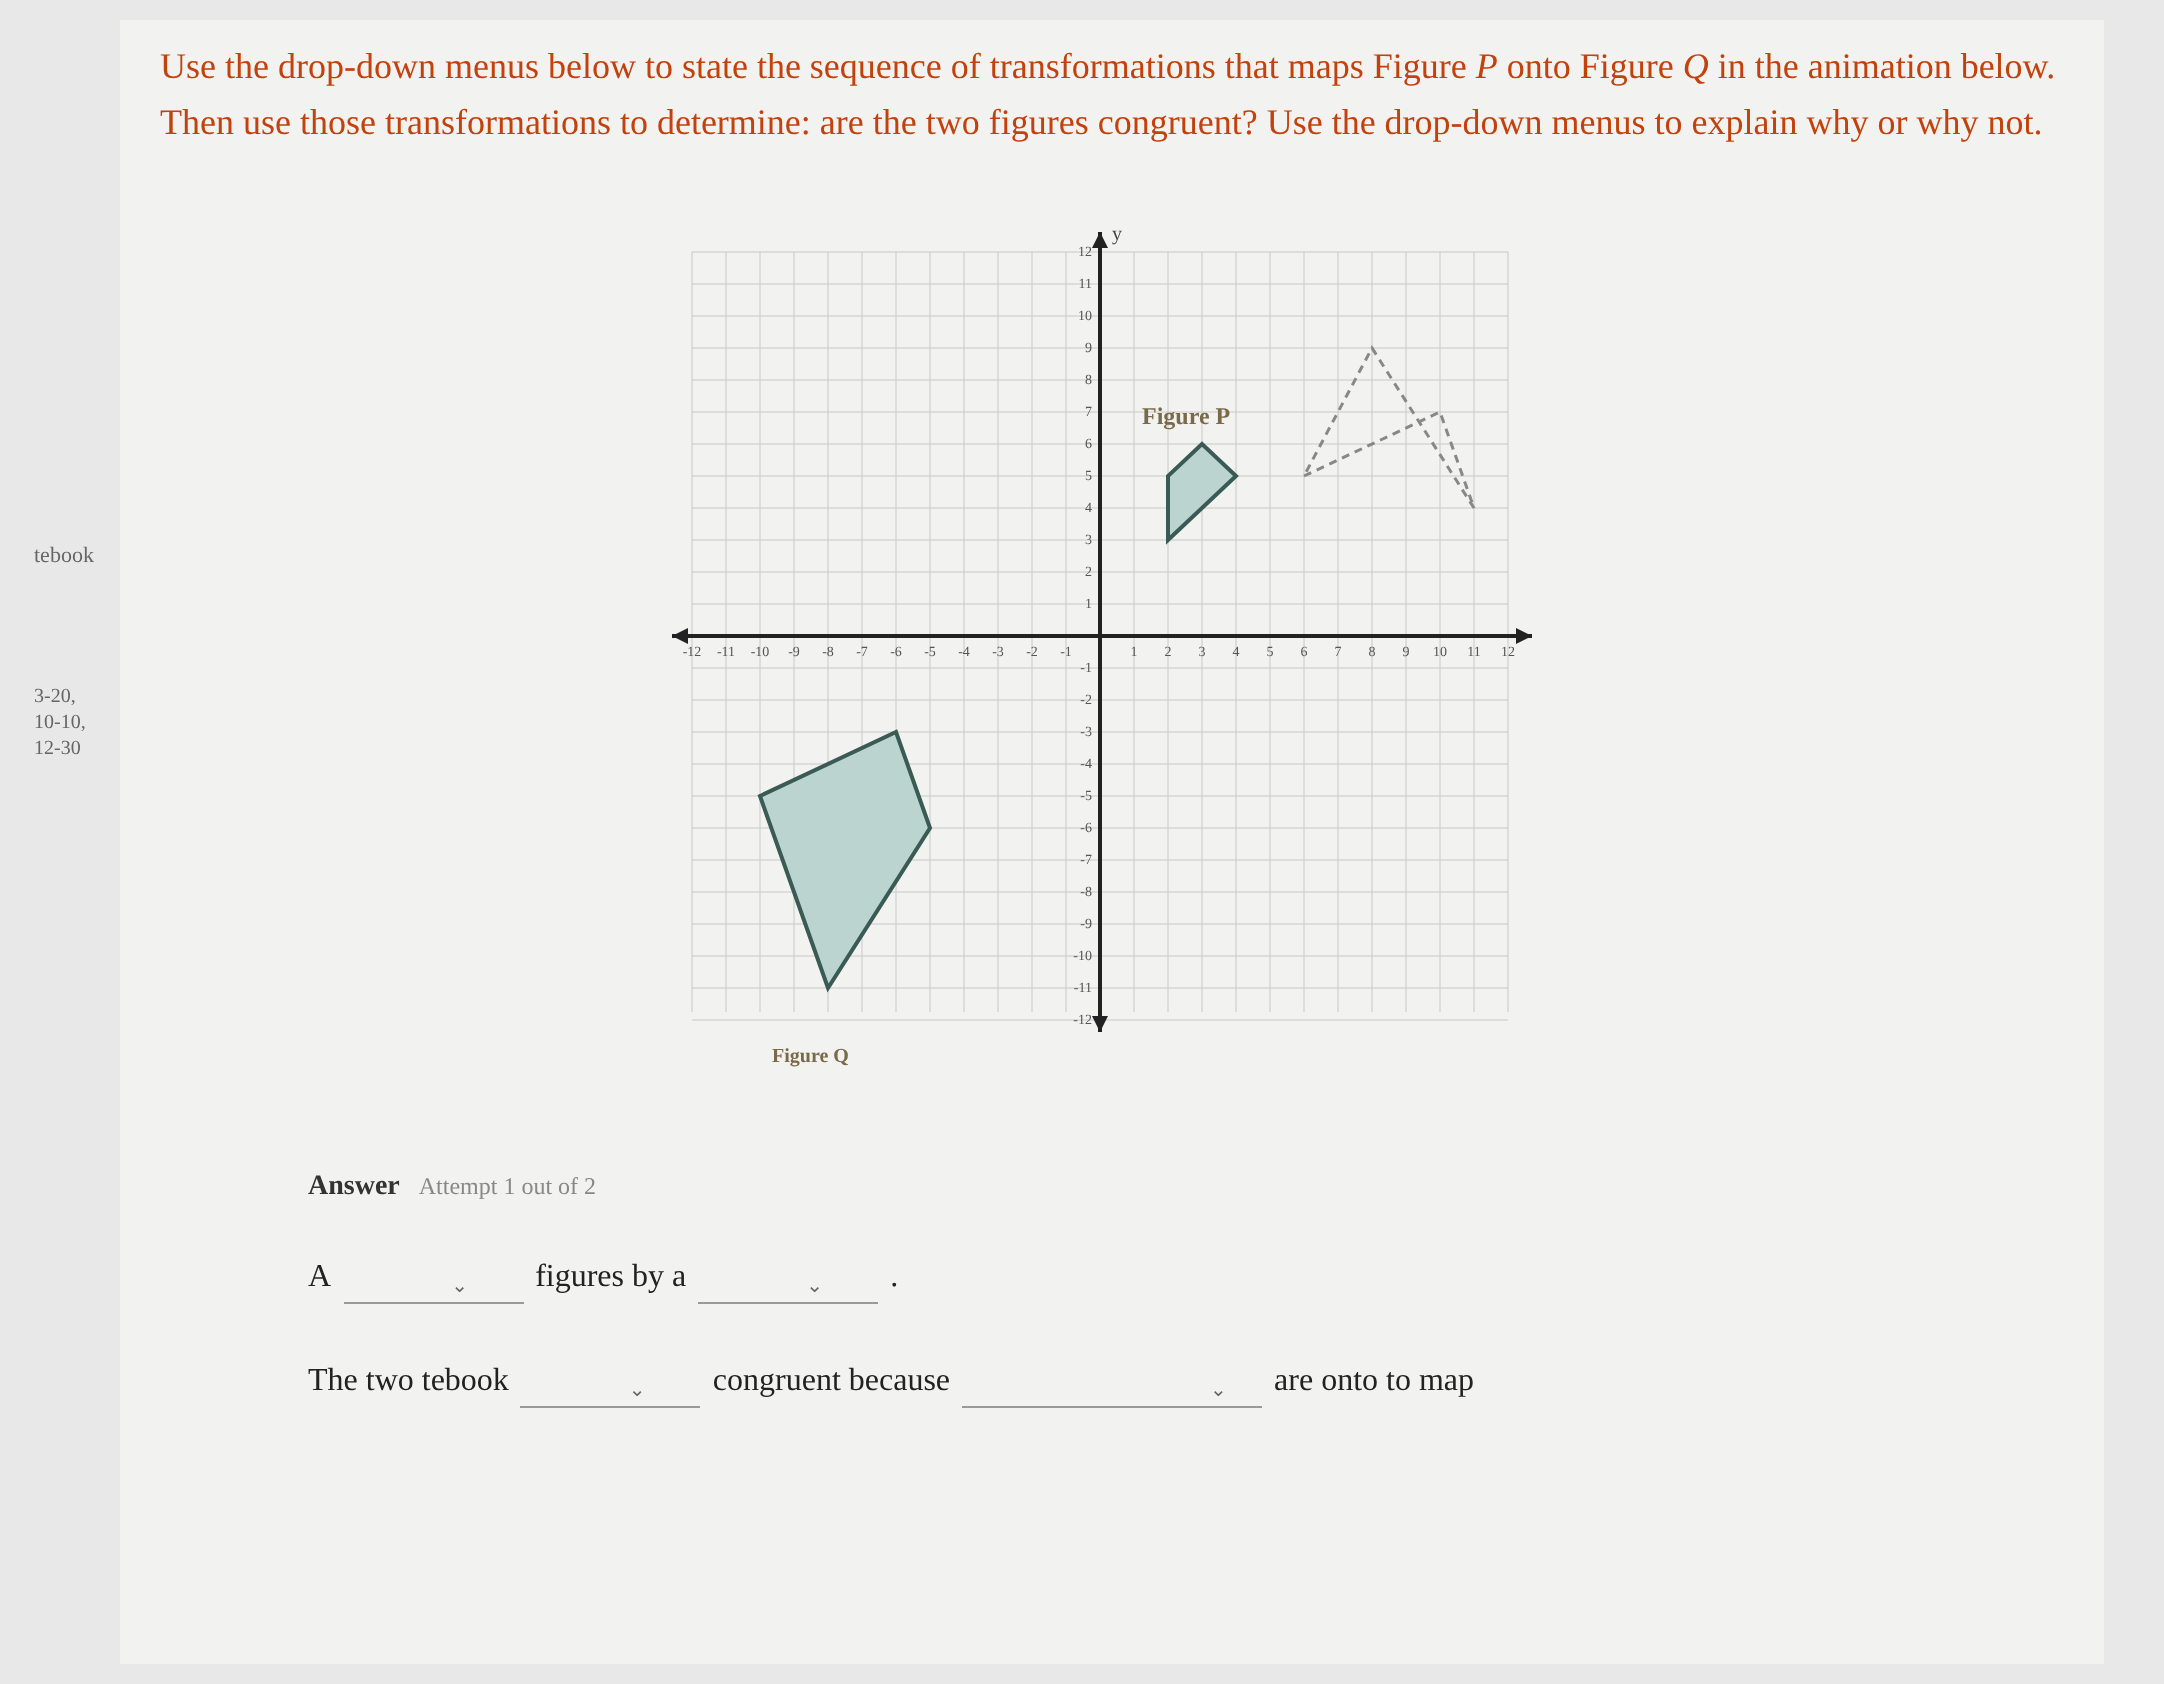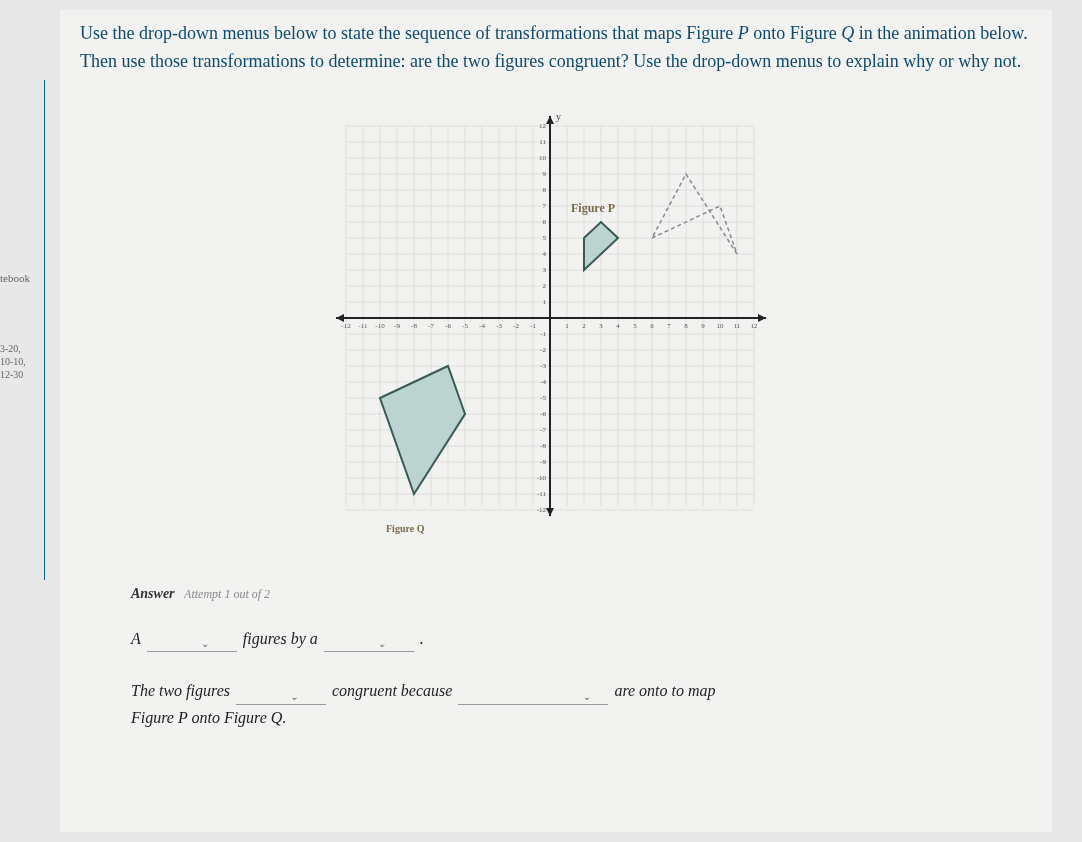--- a/index.html
+++ b/index.html
@@ -6,21 +6,21 @@
   body {
     font-family: Georgia, 'Times New Roman', serif;
     background: #e8e8e8;
     width: 1082px;
     height: 842px;
     overflow: hidden;
     position: relative;
   }
   .left-sidebar {
     position: absolute;
-    left: 0;
+    left: 17px;
     top: 80px;
     width: 28px;
     height: 500px;
     border-right: 1px solid #0369a1;
     padding-left: 44px;
   }
   .sidebar-tab {
     position: absolute;
     font-size: 11px;
     color: #666;
@@ -34,21 +34,21 @@
     left: 60px;
     top: 10px;
     right: 30px;
     bottom: 10px;
     background: #f2f2f0;
     padding: 10px 20px;
   }
   .question-text {
     font-size: 18px;
     line-height: 1.55;
-    color: #0c4a6e;
+    color: #c2410c;
     margin-bottom: 20px;
     font-weight: 500;
   }
   .question-text em.var { font-style: italic; }
   .graph-wrap {
     width: 480px;
     margin: 30px auto 20px auto;
     position: relative;
   }
   .graph-svg {
@@ -58,22 +58,21 @@
   .figure-q-label {
     font-size: 10px;
     font-weight: bold;
     color: #7a6a4a;
     position: absolute;
     left: 70px;
     bottom: -8px;
   }
   .answer-section {
     margin-top: 60px;
-    margin-left: 51px;
-    font-style: italic;
+    margin-left: 74px;
   }
   .answer-heading {
     font-size: 14px;
     color: #333;
   }
   .answer-heading b { font-weight: bold; }
   .answer-heading .attempt { color: #888; font-size: 12px; margin-left: 6px; }
   .answer-line {
     margin-top: 28px;
     font-size: 16px;
@@ -258,30 +257,27 @@
       </span>
       <span>figures by a</span>
       <span class="dropdown">
         <span></span>
           <span class="chev">⌄</span>
       </span>
       <span>.</span>
     </div>
 
     <div class="answer-line answer-line2">
-      <span>The two figures</span>
+      <span>The two tebook</span>
       <span class="dropdown">
         <span></span>
           <span class="chev">⌄</span>
       </span>
       <span>congruent because</span>
       <span class="dropdown wide">
         <span></span>
           <span class="chev">⌄</span>
       </span>
       <span>are onto to map</span>
     </div>
-    <div class="answer-line" style="margin-top:4px">
-      <span>Figure P onto Figure Q.</span>
-    </div>
   </div>
 
 </div>
 
 </body></html>

